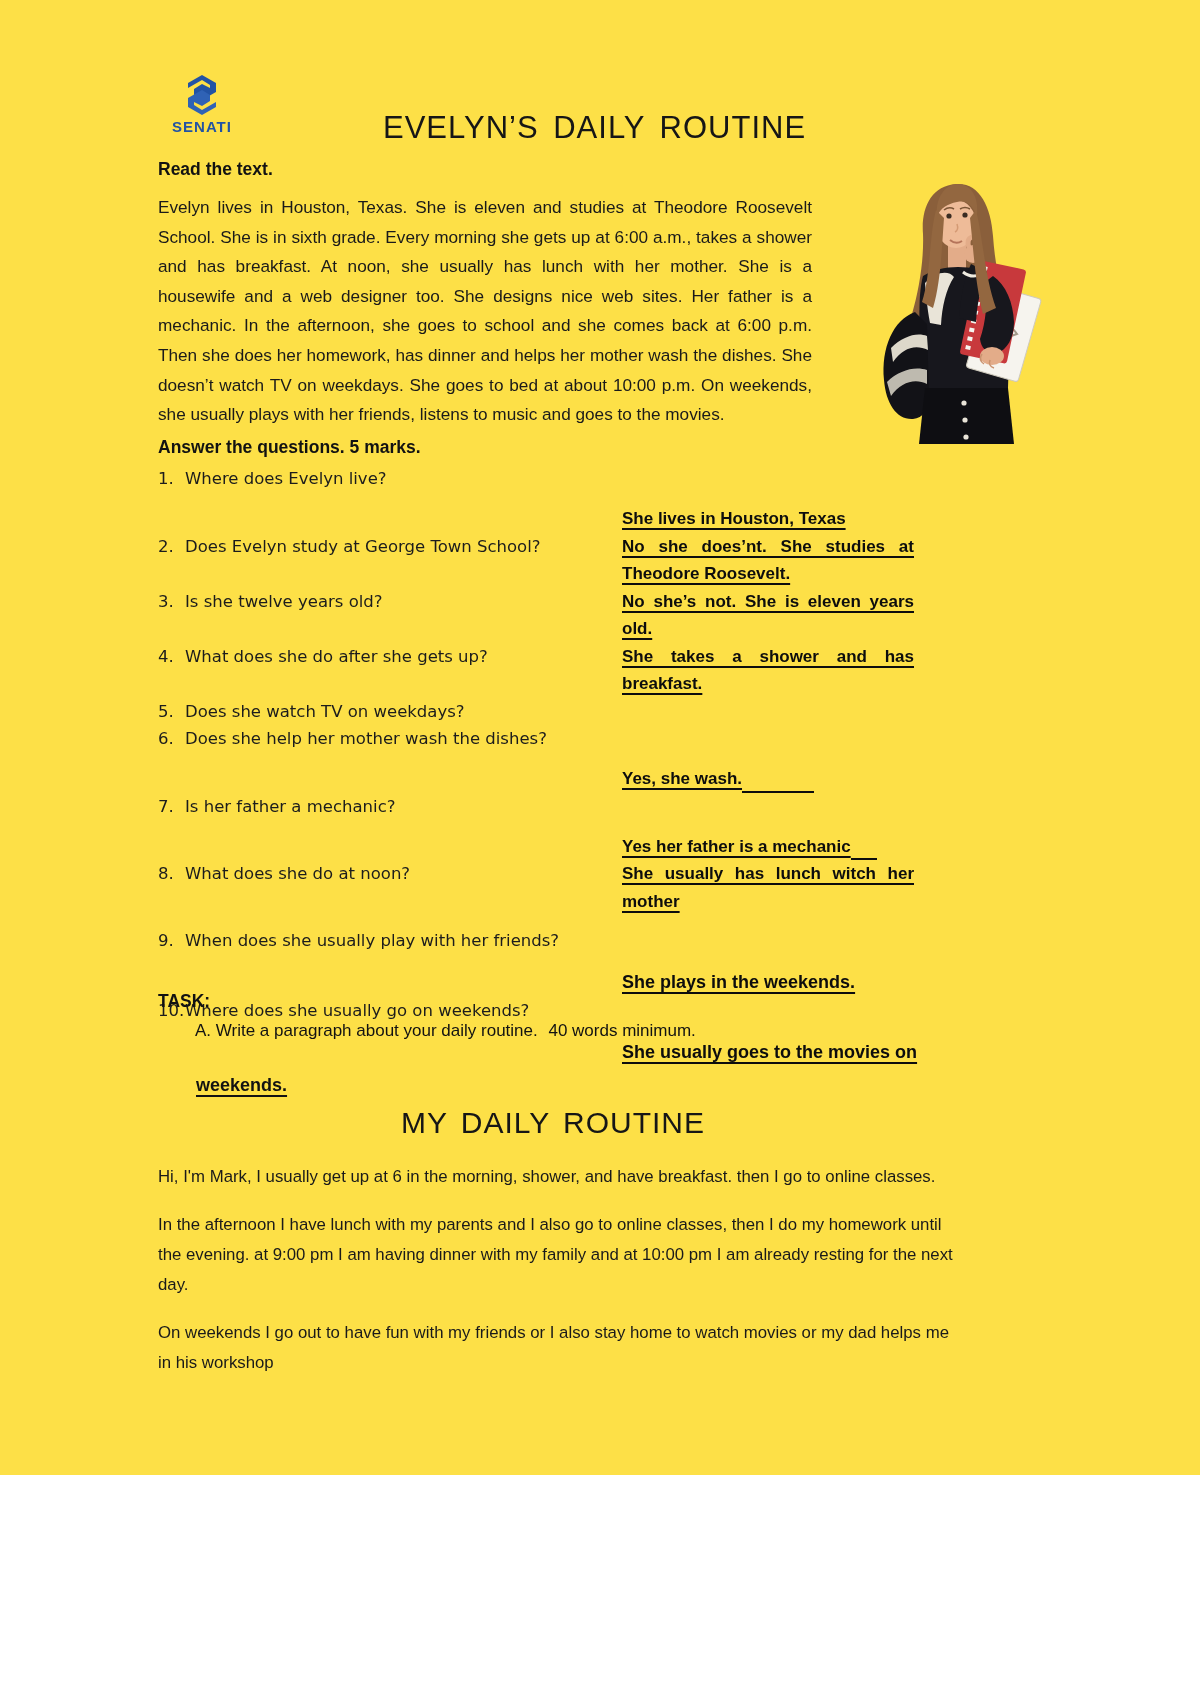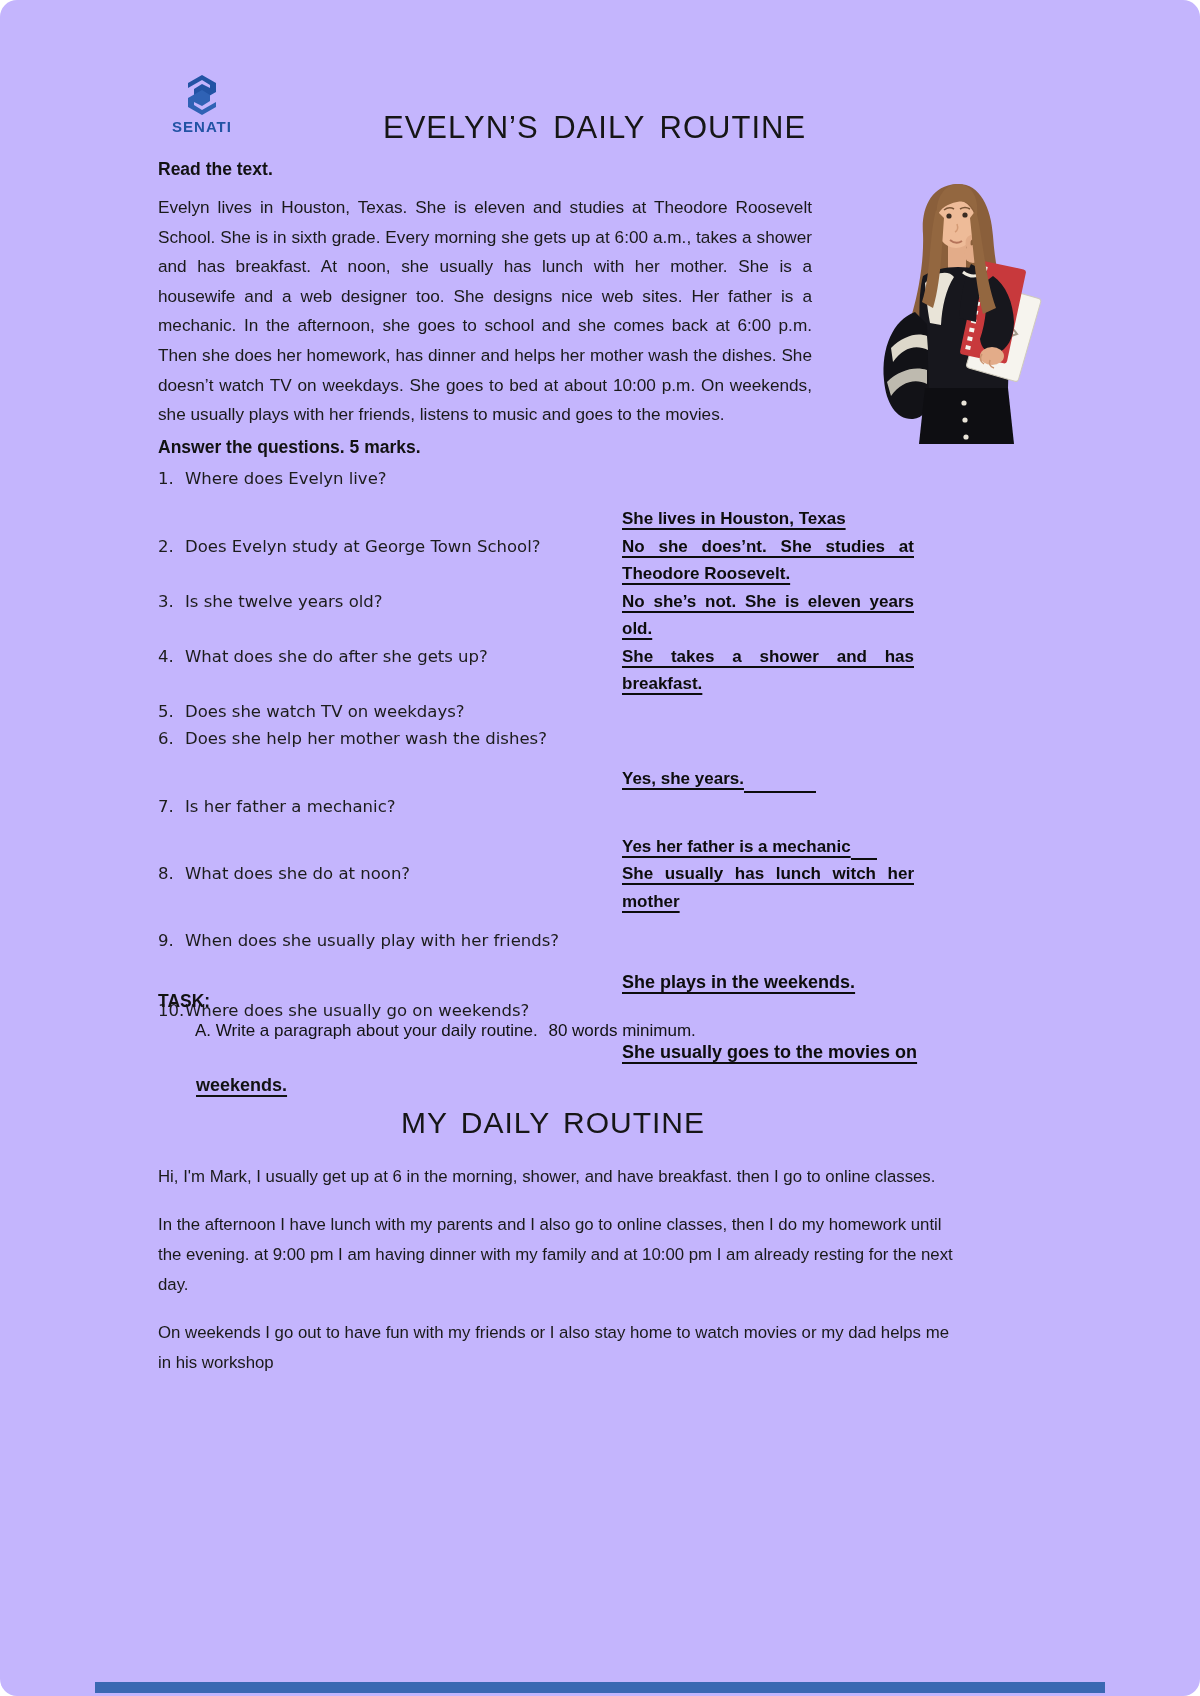--- a/index.html
+++ b/index.html
@@ -1,21 +1,20 @@
 <!DOCTYPE html>
 <html><head>
 <meta charset="utf-8">
 <style>
   * { margin:0; padding:0; box-sizing:border-box; }
   html,body { background:#ffffff; }
   .page {
-    position:relative; width:1200px; height:1696px; margin:0 auto;
-    background:#c4b5fd; font-family:"Liberation Sans", sans-serif; color:#121212;
+    position:relative; width:1200px; height:1475px; margin:0 auto;
+    background:#fde047; font-family:"Liberation Sans", sans-serif; color:#121212;
     overflow:hidden;
-    border-radius:17px;
   }
 
   
   .logo { position:absolute; left:160px; top:74px; width:84px; text-align:center; }
   .logo svg { display:block; margin:0 auto 2px auto; }
   .brand-name { color:#2253a4; font-weight:bold; font-size:15px; letter-spacing:1px; }
 
   
   .page-title {
     position:absolute; left:383px; top:110px;
@@ -181,21 +180,21 @@
           <span class="num">5.</span>
           <span>Does she watch TV on weekdays?</span>
         </div>
     </div>
 
     <div class="qa-row">
       <div class="q">
           <span class="num">6.</span>
           <span>Does she help her mother wash the dishes?</span>
         </div>
-      <div class="ans nowrap"><span>Yes, she years.</span><span class="tail tail-lg"></span></div>
+      <div class="ans nowrap"><span>Yes, she wash.</span><span class="tail tail-lg"></span></div>
     </div>
 
     <div class="qa-row">
       <div class="q">
           <span class="num">7.</span>
           <span>Is her father a mechanic?</span>
         </div>
       <div class="ans nowrap"><span>Yes her father is a mechanic</span><span class="tail tail-sm"></span></div>
     </div>
 
@@ -223,21 +222,21 @@
       <div class="ans nowrap big">She usually goes to the movies on</div>
     </div>
 
     <div class="overflow-answer">weekends.</div>
   </div>
 
   <div class="task">
     <div class="task-heading">TASK:</div>
     <div class="task-item">
       <span class="bold">A. Write a paragraph about your daily routine.</span>
-      <span class="note">80 words minimum.</span>
+      <span class="note">40 words minimum.</span>
     </div>
   </div>
 
   <div class="routine-title">MY DAILY ROUTINE</div>
   <div class="routine">
     <p>Hi, I'm Mark, I usually get up at 6 in the morning, shower, and have breakfast. then I go to online classes.</p>
     <p>In the afternoon I have lunch with my parents and I also go to online classes, then I do my homework until the evening. at 9:00 pm I am having dinner with my family and at 10:00 pm I am already resting for the next day.</p>
     <p>On weekends I go out to have fun with my friends or I also stay home to watch movies or my dad helps me in his workshop</p>
   </div>
 

